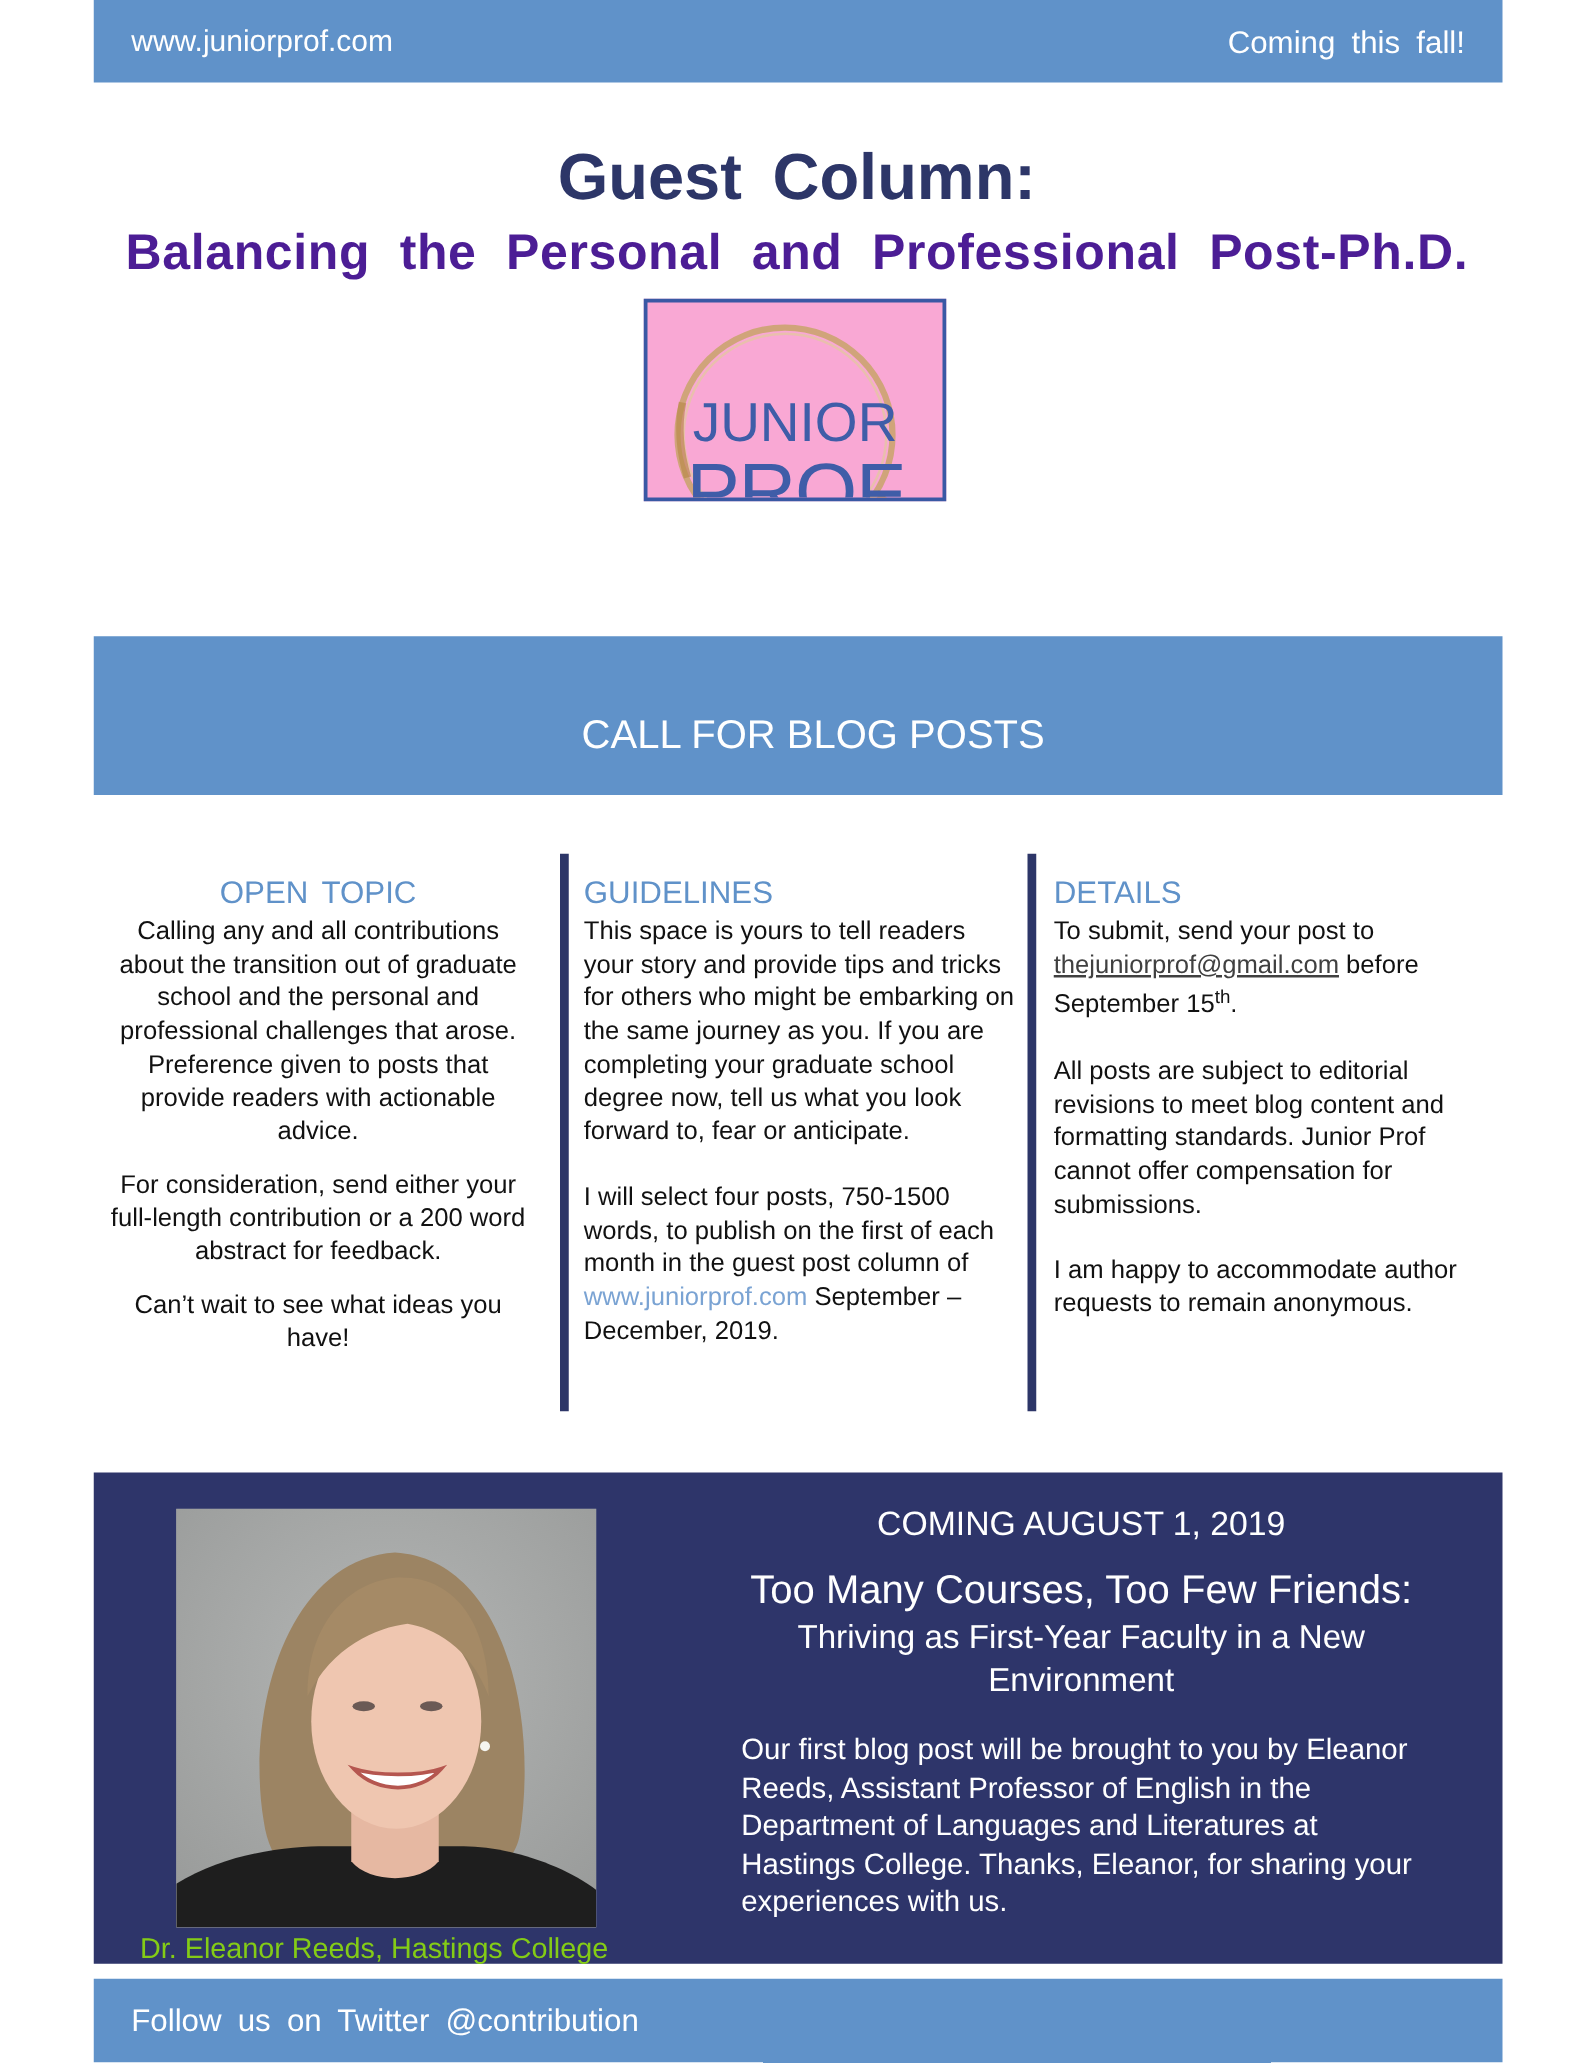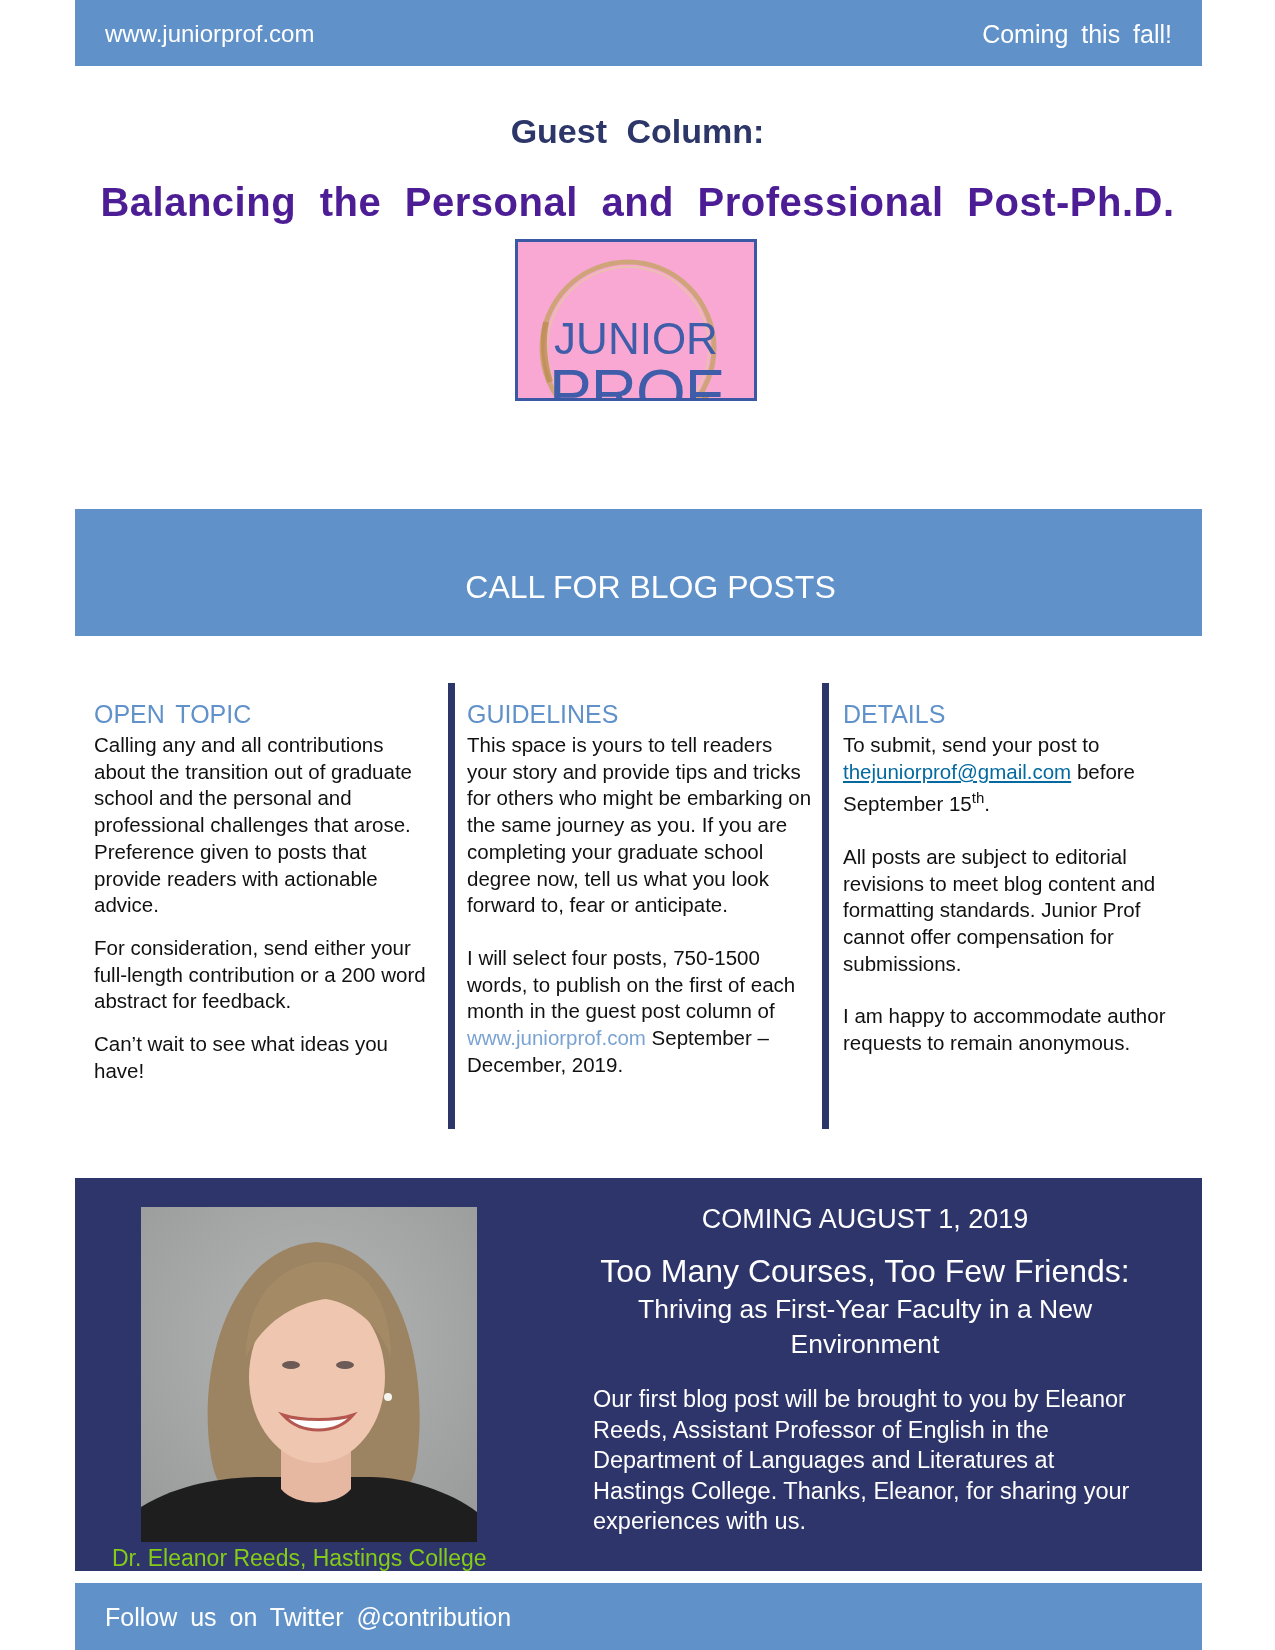--- a/index.html
+++ b/index.html
@@ -3,40 +3,40 @@
   <meta charset="utf-8">
   <style>
     html, body { margin: 0; padding: 0; background: #ffffff; }
     body { width: 1275px; height: 1650px; position: relative; overflow: hidden;
            font-family: "Liberation Sans", sans-serif; color: #111; }
     .band { position: absolute; left: 75px; width: 1127px; background: #6092c9; }
     .top-band { top: 0; height: 66px; }
     .top-band .left { position: absolute; left: 30px; top: 20px; color: #fff; font-size: 24px; }
     .top-band .right { position: absolute; right: 30px; top: 20px; color: #fff; font-size: 25px; word-spacing: 6px; }
     .title1 { position: absolute; top: 112px; left: 0; width: 1275px; text-align: center;
-              color: #2d3668; font-weight: bold; font-size: 34px; word-spacing: 10px; }
+              color: #2d3668; font-weight: bold; font-size: 52px; word-spacing: 10px; }
     .title2 { position: absolute; top: 180px; left: 0; width: 1275px; text-align: center;
               color: #4c1d95; font-weight: bold; font-size: 40px; word-spacing: 12px; letter-spacing: 0.5px; }
     .logo { position: absolute; left: 515px; top: 239px; width: 242px; height: 162px;
             border: 3px solid #3a58a4; box-sizing: border-box; background: #f9a8d4; overflow: hidden; }
     .logo svg { position: absolute; left: 0; top: 0; }
     .logo .lt1 { position: absolute; left: 0; width: 100%; top: 72px; text-align: center;
                  color: #3f5da8; font-size: 44px; letter-spacing: 0px; }
     .logo .lt2 { position: absolute; left: 0; width: 100%; top: 114px; text-align: center;
                  color: #3f5da8; font-size: 64px; letter-spacing: -1px; }
     .cfb-band { top: 509px; height: 127px; }
     .cfb-band .t { position: absolute; left: 12px; width: 100%; top: 60px; text-align: center;
                    color: #fff; font-size: 32px; }
     .col { position: absolute; top: 700px; width: 345px; }
     .col h3 { margin: 0; color: #6092c9; font-weight: normal; font-size: 25px; word-spacing: 4px; height: 32px; }
     .col p { margin: 0 0 16px 0; font-size: 20.5px; line-height: 26.7px; color: #111; }
     .col p.gap { margin-top: 26px; }
-    .col .link { color: #0369a1; text-decoration: underline; text-align: center; }
+    .col .link { color: #404040; text-decoration: underline; text-align: center; }
     .col .link-plain { color: #7aa3d3; }
-    .c1 { left: 94px; }
+    .c1 { left: 82px; text-align: center; }
     .c2 { left: 467px; }
     .c3 { left: 843px; }
     .rule { position: absolute; top: 683px; width: 7px; height: 446px; background: #2d3668; }
     .r1 { left: 448px; }
     .r2 { left: 822px; }
     .feature { position: absolute; left: 75px; top: 1178px; width: 1127px; height: 393px; background: #2e356a; }
     .photo { position: absolute; left: 66px; top: 29px; width: 336px; height: 335px; overflow: hidden; background: #a9aaa9; }
     .caption { position: absolute; left: 37px; top: 367px; color: #84cc16; font-size: 23px; }
     .f-right { position: absolute; left: 510px; top: 26px; width: 560px; color: #fff; }
     .f-date { text-align: center; font-size: 27px; }

